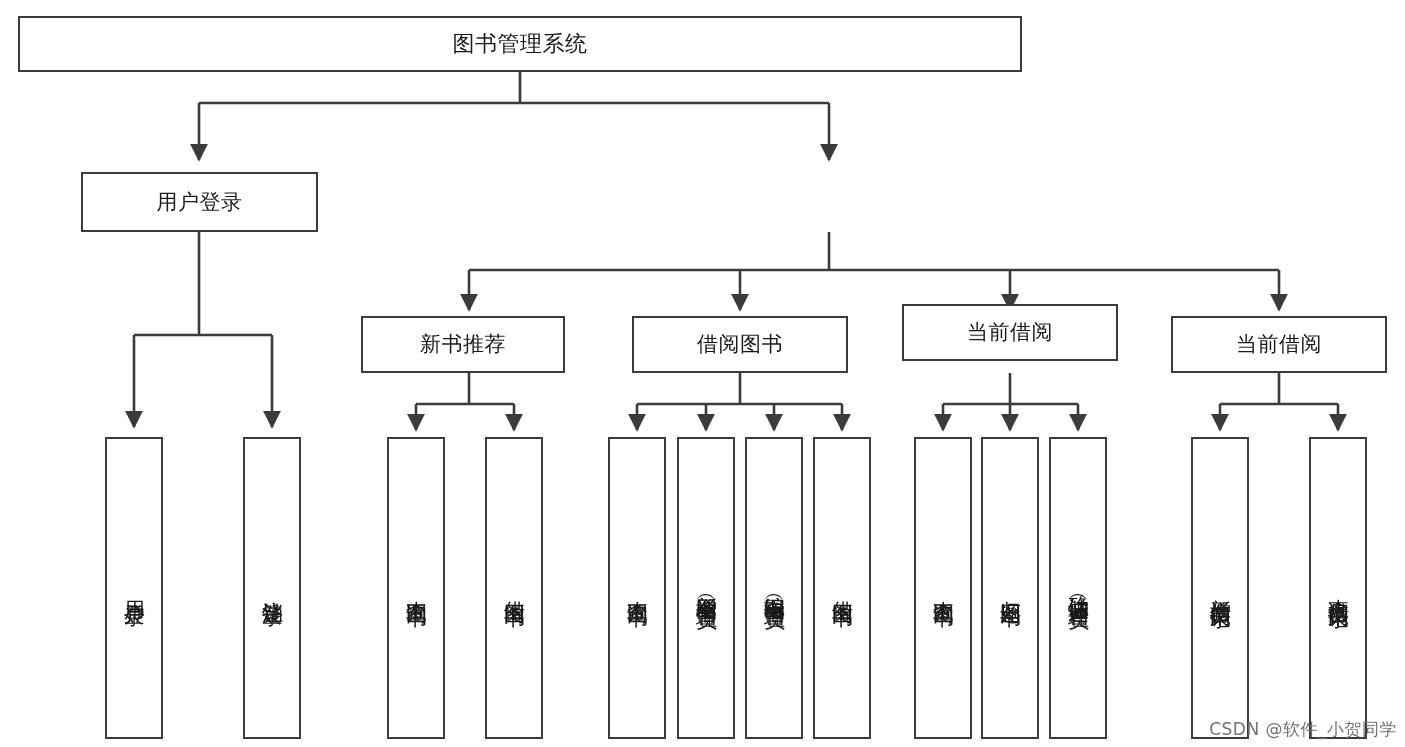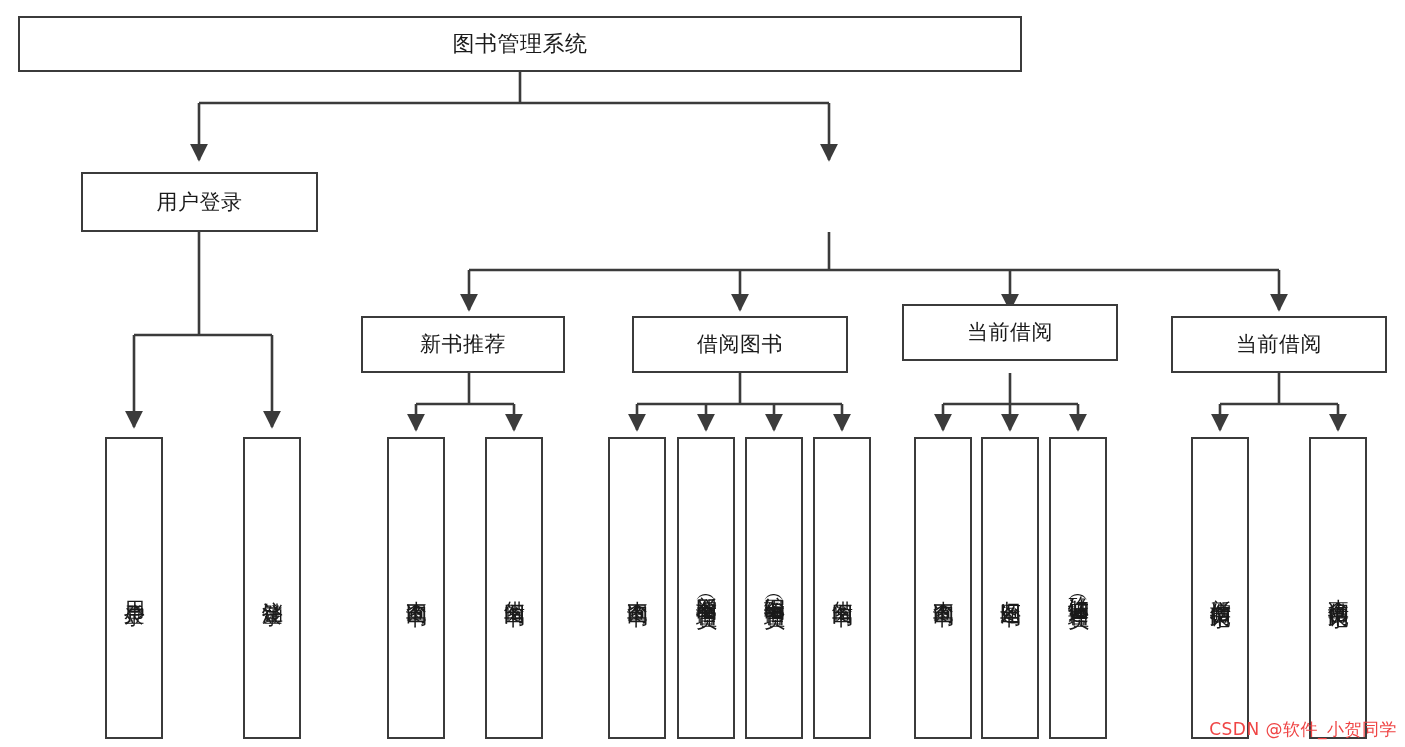--- a/index.html
+++ b/index.html
@@ -54,21 +54,21 @@
   .node-v .vtext {
     writing-mode: vertical-rl;
     text-orientation: upright;
     display: block;
   }
   .watermark {
     position: absolute;
     right: 8px;
     bottom: 6px;
     font-size: 17px;
-    color: #ef4444;
+    color: #737373;
     letter-spacing: 0.5px;
     white-space: nowrap;
     user-select: none;
   }
 </style>
 </head>
 <body>
 
 <div id="diagram-root">
 

